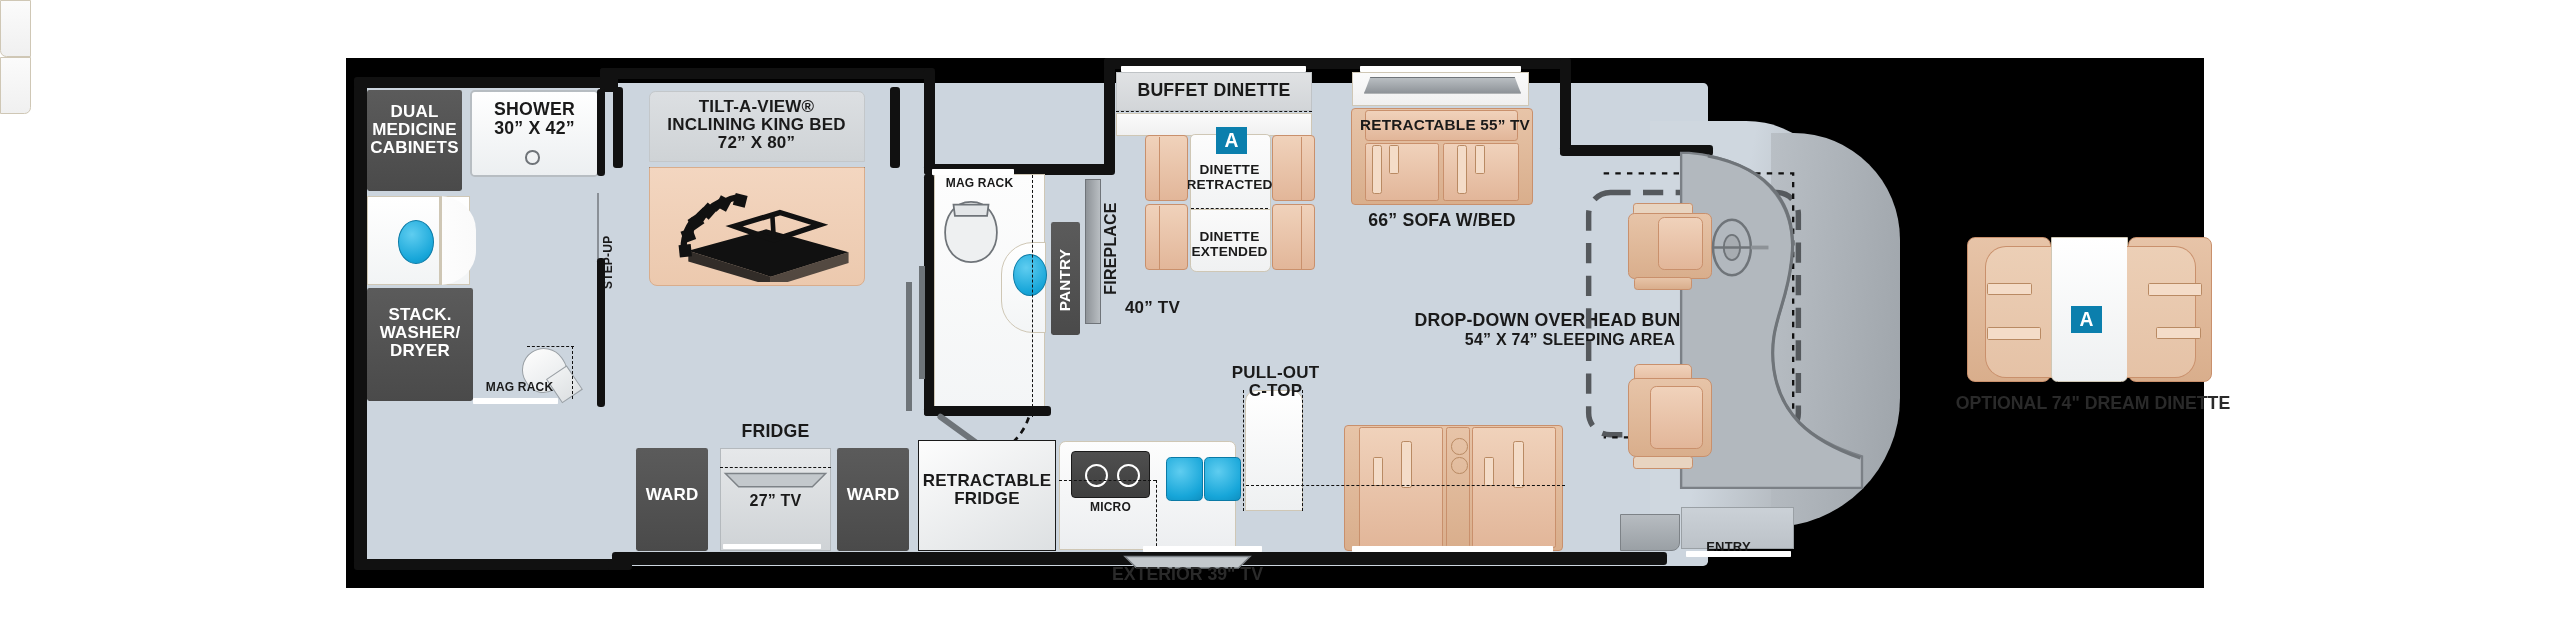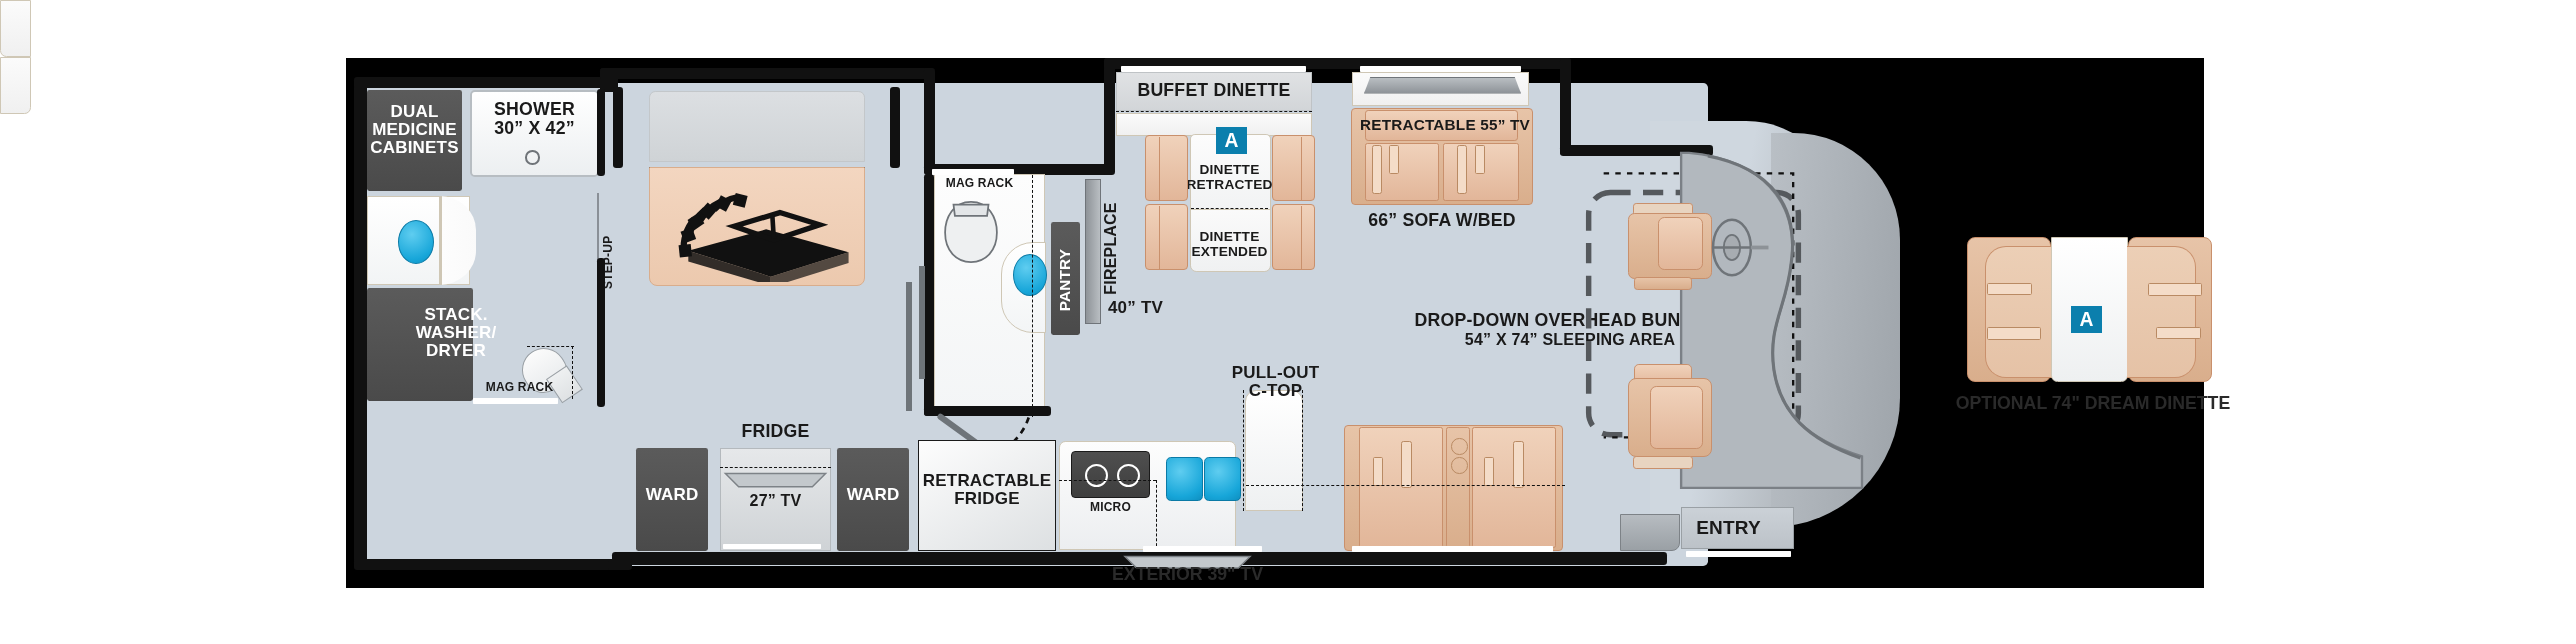--- a/index.html
+++ b/index.html
@@ -74,40 +74,43 @@
   <div style="position:absolute;left:525px;top:150px;width:10.5px;height:10.5px;border:2px solid #6f7479;border-radius:50%;"></div>
 
   <div class="box" style="left:367px;top:196px;width:103px;height:89px;background:linear-gradient(180deg,#ffffff,#f2f4f5);border:0.8px solid #cfc7b5;border-top-right-radius:0;">
   </div>
   <div style="position:absolute;left:439px;top:196px;width:34px;height:89px;background:#ccd5de;
               border-left:3.2px solid #cfc7b5;border-radius:0 48px 48px 0 / 0 44px 44px 0;
               background:linear-gradient(90deg,#fdfdfd,#fafafa);"></div>
   <div class="blue" style="position:absolute;left:398px;top:220px;width:34px;height:42px;border-radius:50%;"></div>
 
   <div class="box gray" style="left:367px;top:288px;width:106px;height:113px;"></div>
-  <div class="lbl w" style="left:367px;top:306px;width:106px;font-size:17px;padding-left:36px;">STACK.
+  <div class="lbl w" style="left:367px;top:306px;width:106px;font-size:17px;">STACK.
 WASHER/
 DRYER</div>
 
   <div style="position:absolute;left:522px;top:348px;width:42px;height:42px;background:linear-gradient(180deg,#fbfbfb,#e7eaec);
               border:1.2px solid #9aa0a5;border-radius:50% 50% 44% 44%;transform:rotate(-34deg);"></div>
   <div style="position:absolute;left:552px;top:370px;width:22.5px;height:27px;background:linear-gradient(180deg,#eef0f1,#dfe2e4);
               border:1.2px solid #9aa0a5;transform:rotate(-34deg);"></div>
   <div class="dashv" style="left:572px;top:346px;height:53px;"></div>
   <div class="dash" style="left:527px;top:346px;width:47px;"></div>
 
   <div class="wstrip" style="left:473px;top:398px;width:85px;height:5.6px;"></div>
   <div class="lbl" style="left:467px;top:381px;width:105px;font-size:12px;">MAG RACK</div>
 
   <div style="position:absolute;left:597px;top:193px;width:1.6px;height:209px;background:#8a9097;"></div>
   <div class="lbl vert" style="left:564px;top:256px;width:89px;font-size:12px;transform:rotate(-90deg);">STEP-UP</div>
   <div class="wall" style="left:597px;top:89px;width:8px;height:87px;"></div>
   <div class="wall" style="left:597px;top:258px;width:8px;height:149px;"></div>
 
   <div class="box" style="left:649px;top:91px;width:216px;height:71px;background:linear-gradient(180deg,#dcdfe2,#cfd3d6);border:0.8px solid #c3c7ca;border-radius:6.4px 6.4px 0 0;"></div>
+  <div class="lbl" style="left:644px;top:98px;width:225px;font-size:17px;">TILT-A-VIEW®
+INCLINING KING BED
+72” X 80”</div>
   <div class="dash" style="left:649px;top:167px;width:216px;"></div>
 
   <div class="box" style="left:649px;top:167px;width:216px;height:119px;background:linear-gradient(180deg,#f3d6c0,#ecc9ae);border:0.8px solid #d9ad8c;border-radius:0 0 8px 8px;"></div>
 
   <svg viewBox="0 0 260 135" style="position:absolute;left:654px;top:179px;width:206px;height:103px;">
     <g fill="#111">
       <path d="M40,94 L142,66 L250,96 L148,128 Z"></path>
       <path d="M40,94 L40,108 L148,140 L148,128 Z" opacity=".85"></path>
       <path d="M148,128 L250,96 L250,110 L148,142 Z" opacity=".7"></path>
       <path d="M100,62 L160,44 L212,60 L152,80 Z" fill="none" stroke="#111" stroke-width="7"></path>
@@ -167,21 +170,21 @@
     <path d="M6,62 A80,80 0 0 0 96,6" fill="none" stroke="#111" stroke-width="3.5" stroke-dasharray="8 7"></path>
   </svg>
   <div style="position:absolute;left:919px;top:266px;width:6.4px;height:113px;background:#6e7479;"></div>
   <div style="position:absolute;left:906px;top:282px;width:6.4px;height:129px;background:#6e7479;"></div>
 
   <div class="box gray" style="left:1051px;top:222px;width:29px;height:113px;"></div>
   <div class="lbl w vert" style="left:1027px;top:272px;width:77px;font-size:15.3px;transform:rotate(-90deg);">PANTRY</div>
 
   <div class="box" style="left:1085px;top:179px;width:16px;height:145px;background:linear-gradient(90deg,#8e9398,#b9bec2);border:0.8px solid #6f7479;"></div>
   <div class="lbl vert" style="left:1055px;top:240px;width:113px;font-size:16px;transform:rotate(-90deg);">FIREPLACE</div>
-  <div class="lbl" style="left:1091px;top:299px;width:89px;font-size:17px;text-align:center;">40” TV</div>
+  <div class="lbl" style="left:1091px;top:299px;width:89px;font-size:17px;text-align:right;">40” TV</div>
 
   <div class="wstrip" style="left:1121px;top:66px;width:185px;height:6.4px;"></div>
   <div class="box" style="left:1116px;top:72px;width:196px;height:39px;background:linear-gradient(180deg,#e0e2e4,#d2d5d8);border:0.8px solid #bfc3c6;"></div>
   <div class="lbl" style="left:1116px;top:81px;width:196px;font-size:17.7px;">BUFFET DINETTE</div>
   <div class="dash" style="left:1116px;top:111px;width:196px;"></div>
   <div class="box cream" style="left:1116px;top:113px;width:196px;height:22.5px;"></div>
 
   <div class="box" style="left:1190px;top:134px;width:81px;height:76px;background:linear-gradient(180deg,#fcfcfc,#f2f3f4);border:0.8px solid #cfc7b5;border-radius:4.8px 4.8px 0 0;"></div>
   <div class="badge" style="left:1216px;top:127px;width:31px;height:27px;font-size:19.3px;line-height:27px;">A</div>
   <div class="lbl" style="left:1183px;top:163px;width:93px;font-size:13.7px;">DINETTE
@@ -275,21 +278,21 @@
     <path d="M8,50 L68,50" stroke="#6f7479" stroke-width="4"></path>
     <path d="M68,50 L96,50" stroke="#8d9297" stroke-width="6"></path>
   </svg>
 
   <div class="box tan" style="left:1634px;top:364px;width:58px;height:22.5px;border-radius:4.8px;"></div>
   <div class="box tan2" style="left:1628px;top:378px;width:84px;height:79px;border-radius:8px;"></div>
   <div class="box tan" style="left:1650px;top:386px;width:53px;height:63px;border-radius:6.4px;"></div>
   <div class="seatgray" style="left:1633px;top:456px;width:58px;height:11.3px;background:#e8d4c0;border:0.8px solid #c9906c;"></div>
 
   <div class="box" style="left:1681px;top:507px;width:113px;height:42px;background:linear-gradient(180deg,#cbd1d7,#bcc2c8);border:0.8px solid #9aa0a5;"></div>
-  <div class="lbl" style="left:1681px;top:518px;width:95px;font-size:19px;">ENTRY</div>
+  <div class="lbl" style="left:1681px;top:540px;width:95px;font-size:13px;">ENTRY</div>
   <div class="wstrip" style="left:1686px;top:551px;width:105px;height:6.4px;"></div>
   <div class="seatgray" style="left:1620px;top:514px;width:58px;height:35px;border-radius:0 0 8px 0;"></div>
 
   <svg viewBox="0 0 180 22" style="position:absolute;left:1119px;top:555px;width:137px;height:16px;">
     <path d="M4,2 L176,2 L160,18 L20,18 Z" fill="#c3c8cc" stroke="#7d8287" stroke-width="2"></path>
   </svg>
   <div class="cap" style="left:1107px;top:564px;width:161px;font-size:17.7px;color:#2a2a2a;text-align:center;">EXTERIOR 39" TV</div>
 
   <div class="box tan2" style="left:1967px;top:237px;width:84px;height:145px;border-radius:8px;"></div>
   <div style="position:absolute;left:1985px;top:246px;width:68px;height:130px;background:linear-gradient(180deg,#eccfb6,#e5c2a6);border:1.6px solid #c9906c;border-radius:21px 0 0 21px;border-right:none;"></div>

